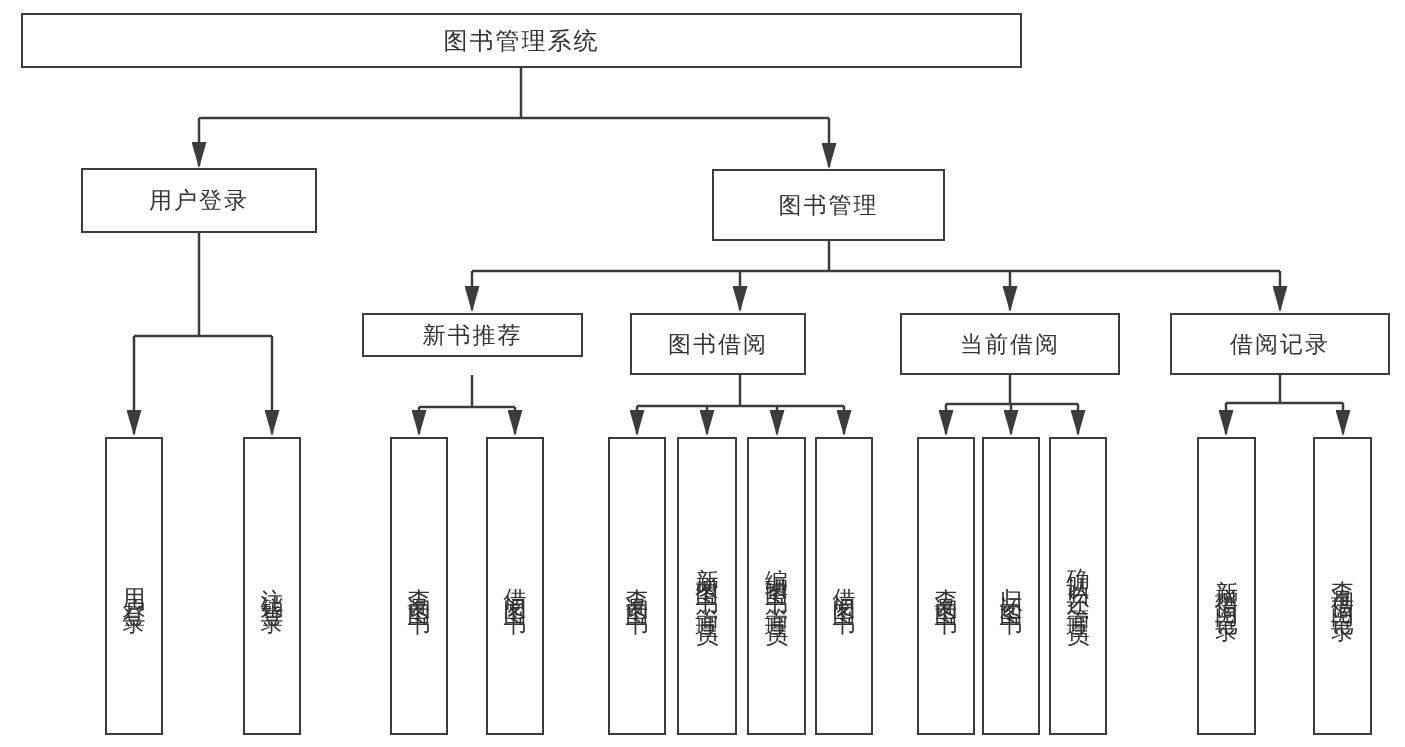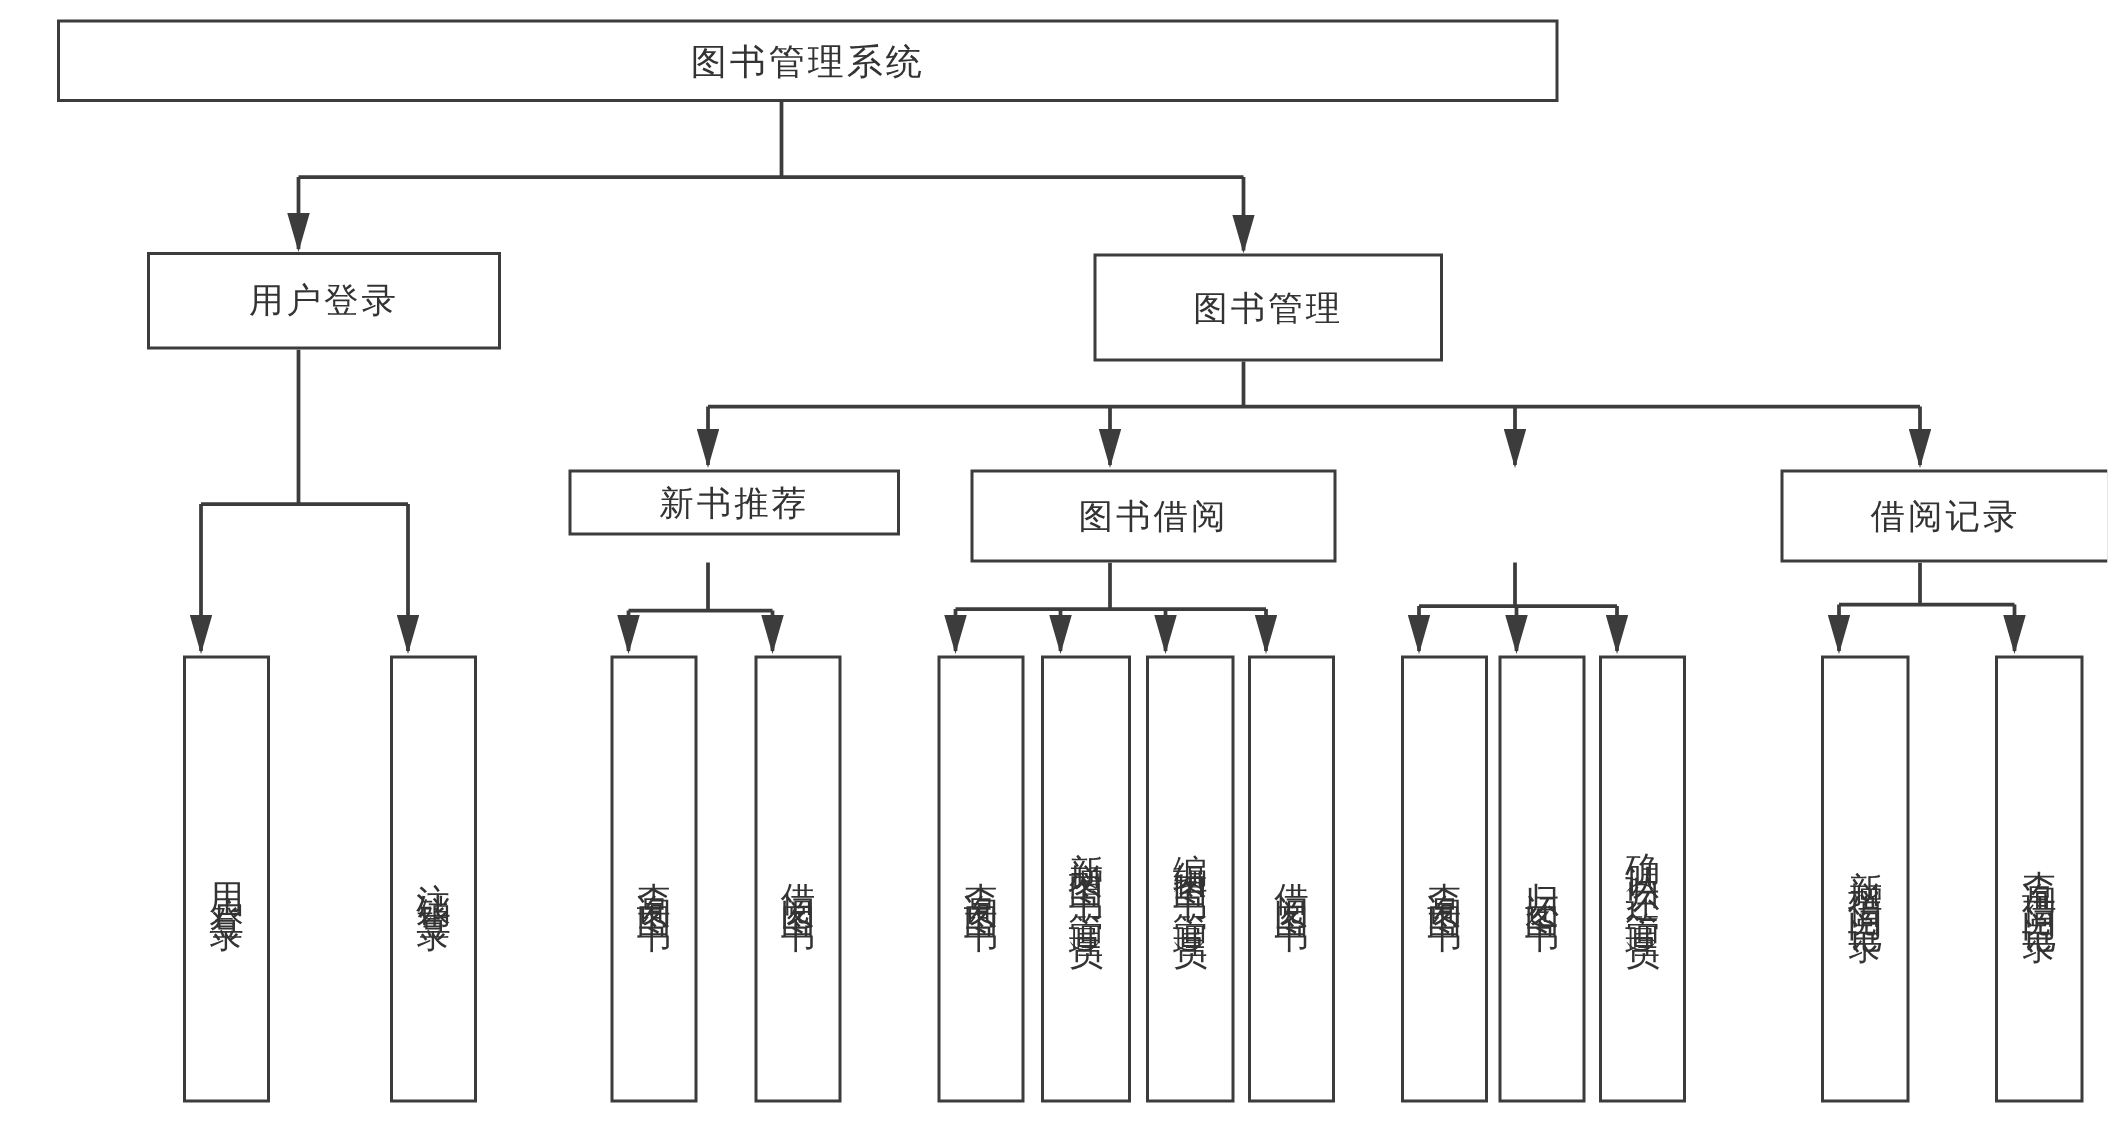--- a/index.html
+++ b/index.html
@@ -20,21 +20,20 @@
   }
   .edges{position:absolute;left:0;top:0;width:1405px;height:747px;}
   .edges path{stroke:var(--line);stroke-width:2.5;fill:none;}
   .edges .arrowhead{fill:var(--line);stroke:none;}
   .node{
     position:absolute;
     border:2.5px solid var(--line);
     background:#fff;
     display:flex;align-items:center;justify-content:center;
     z-index:2;
-    margin-left:17px;
   }
   .box-top .lbl{font-size:24px;letter-spacing:2px;}
   .box-h .lbl{font-size:23px;letter-spacing:2px;}
   .leaf{top:437px;height:298px;}
   .leaf .lbl{
     writing-mode:vertical-rl;
     text-orientation:mixed;
     font-size:23px;
     letter-spacing:8px;
     line-height:1;
@@ -124,22 +123,25 @@
   <div class="node box-h" style="left:81px;top:168px;width:236px;height:65px">
     <span class="lbl">用户登录</span>
   </div>
   <div class="node box-h" style="left:712px;top:169px;width:233px;height:72px">
     <span class="lbl">图书管理</span>
   </div>
 
   <div class="node box-h" style="left:362px;top:313px;width:221px;height:44px">
     <span class="lbl">新书推荐</span>
   </div>
-  <div class="node box-h" style="left:630px;top:313px;width:244px;height:62px">
+  <div class="node box-h" style="left:630px;top:313px;width:176px;height:62px">
     <span class="lbl">图书借阅</span>
+  </div>
+  <div class="node box-h" style="left:900px;top:313px;width:220px;height:62px">
+    <span class="lbl">当前借阅</span>
   </div>
   <div class="node box-h" style="left:1170px;top:313px;width:220px;height:62px">
     <span class="lbl">借阅记录</span>
   </div>
 
   <div class="node leaf" style="left:105px;width:58px">
     <span class="lbl">用户登录</span>
   </div>
   <div class="node leaf" style="left:243px;width:58px">
     <span class="lbl">注销登录</span>

